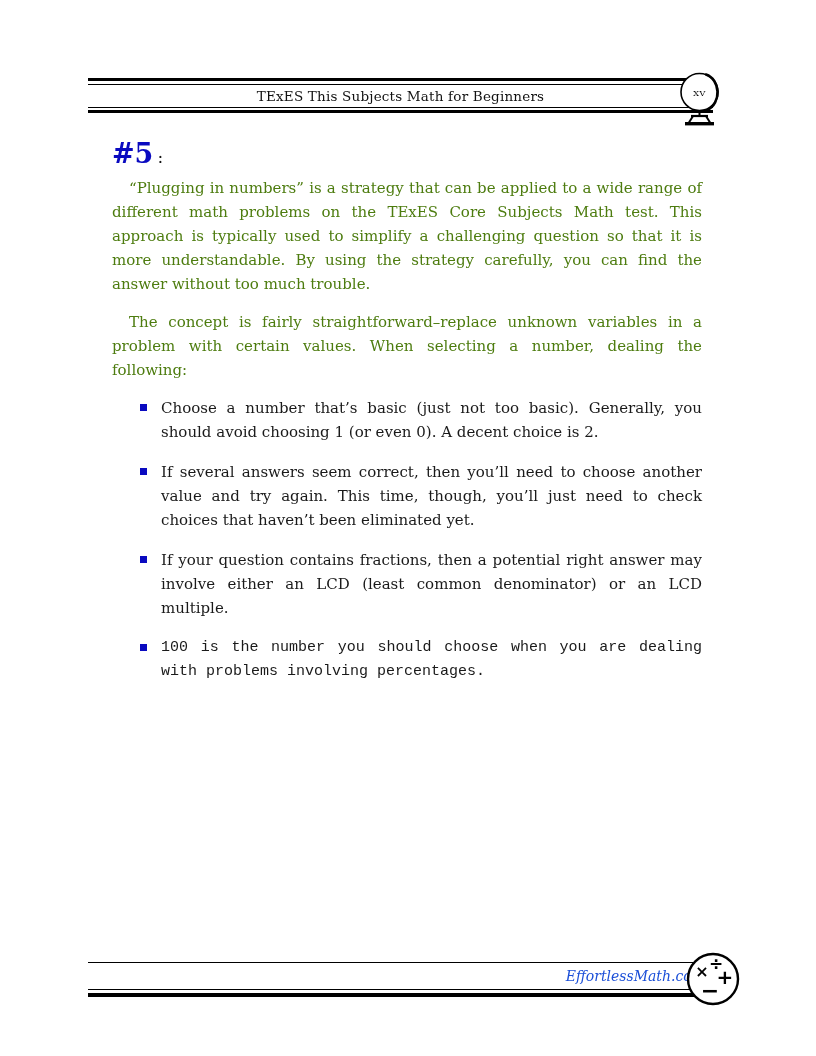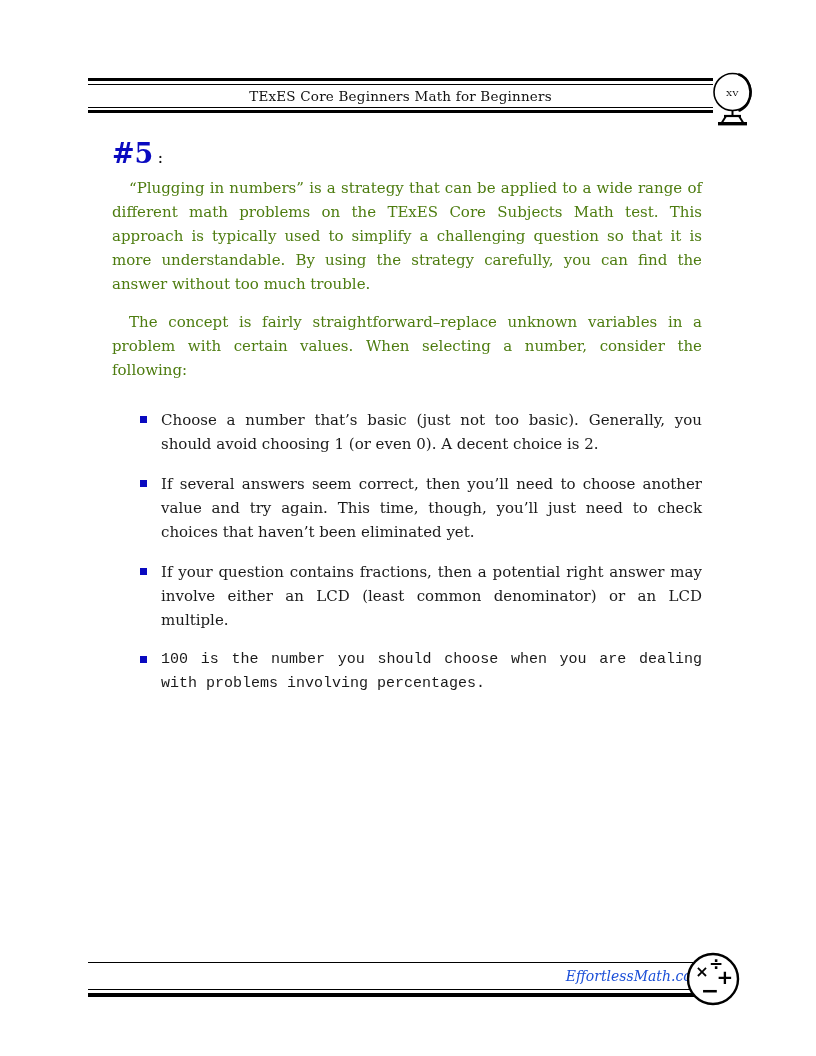--- a/index.html
+++ b/index.html
@@ -51,21 +51,21 @@
     font-size: 13.5px;
     letter-spacing: 0.2px;
     color: #111111;
     white-space: nowrap;
   }
   .header-rule-bottom-gap { height: 2px; }
 
   
   .globe {
     position: absolute;
-    left: 708px;
+    left: 675px;
     top: 72px;
     width: 56px;
     height: 56px;
   }
   .globe svg { display: block; }
   .globe-number {
     position: absolute;
     left: 0;
     top: 0;
     width: 49px;
@@ -120,21 +120,21 @@
     font-size: 15px;
     line-height: 24px;
     text-align: justify;
     text-justify: inter-word;
     margin: 0 0 14px 0;
     text-indent: 17px;
     color: #4d7c0f;
   }
 
   .bullet-list {
-    margin: 26px 0 0 0;
+    margin: 14px 0 0 0;
     padding: 0;
     list-style: none;
   }
   .bullet-item {
     position: relative;
     padding-left: 49px;
     margin-bottom: 16px;
     font-size: 15px;
     line-height: 24px;
     text-align: justify;
@@ -201,21 +201,21 @@
 </head>
 <body>
 
 <div class="page">
 
   <div class="header">
     <div class="rule-thick"></div>
     <div class="header-gap-top"></div>
     <div class="rule-thin"></div>
     <div class="header-title-row">
-      <span class="header-title">TExES Core Beginners Math for Beginners</span>
+      <span class="header-title">TExES This Subjects Math for Beginners</span>
     </div>
     <div class="rule-thin"></div>
     <div class="header-rule-bottom-gap"></div>
     <div class="rule-thick"></div>
   </div>
 
   <div class="globe">
     <svg width="56" height="56" viewBox="0 0 56 56" xmlns="http://www.w3.org/2000/svg">
       <circle cx="24.5" cy="20" r="18.5" fill="#ffffff" stroke="#000000" stroke-width="1.6"></circle>
       <path d="M31 2.5 C 45 7, 47.5 31, 31.5 38.5" fill="none" stroke="#000000" stroke-width="2.6" stroke-linecap="round"></path>
@@ -229,21 +229,21 @@
   </div>
 
   <div class="section-heading">
     <span class="heading-num">#5</span>
     <span class="heading-colon">:</span>
   </div>
 
   <div class="content">
 
     <p class="para">“Plugging in numbers” is a strategy that can be applied to a wide range of different math problems on the TExES Core Subjects Math test. This approach is typically used to simplify a challenging question so that it is more understandable. By using the strategy carefully, you can find the answer without too much trouble.</p>
-    <p class="para">The concept is fairly straightforward–replace unknown variables in a problem with certain values. When selecting a number, consider the following:</p>
+    <p class="para">The concept is fairly straightforward–replace unknown variables in a problem with certain values. When selecting a number, dealing the following:</p>
 
     <ul class="bullet-list">
       <li class="bullet-item">
         <span class="bullet-marker"></span>
         <span>Choose a number that’s basic (just not too basic). Generally, you should avoid choosing 1 (or even 0). A decent choice is 2.</span>
       </li>
       <li class="bullet-item">
         <span class="bullet-marker"></span>
       </li>
       <li class="bullet-item">

